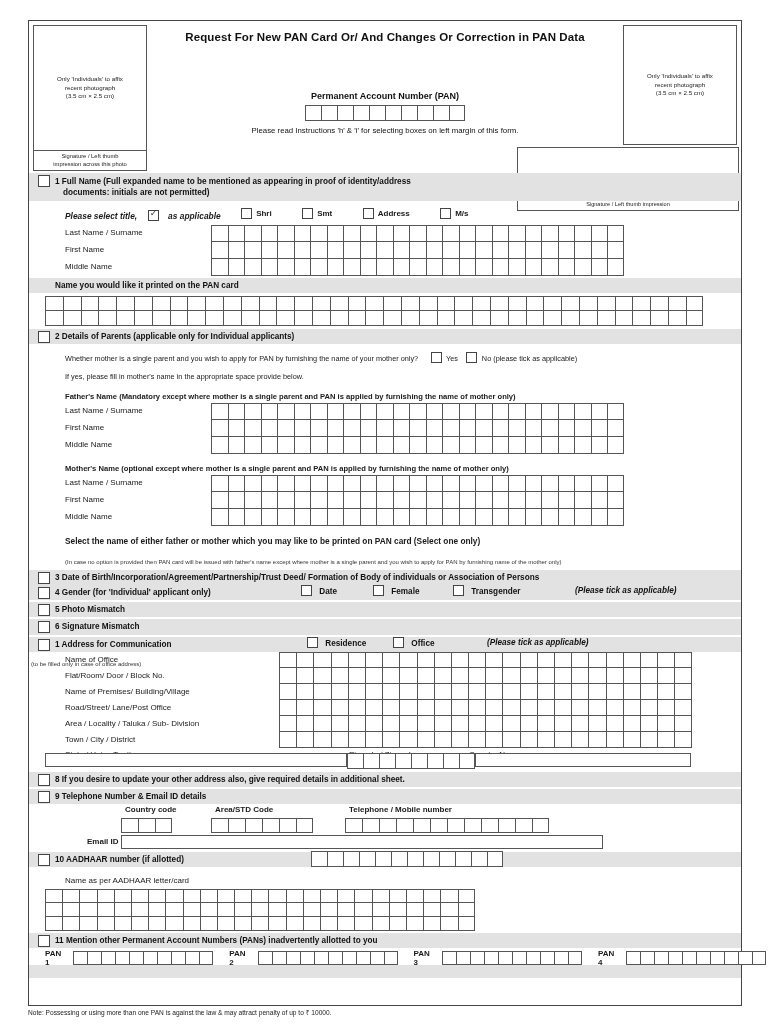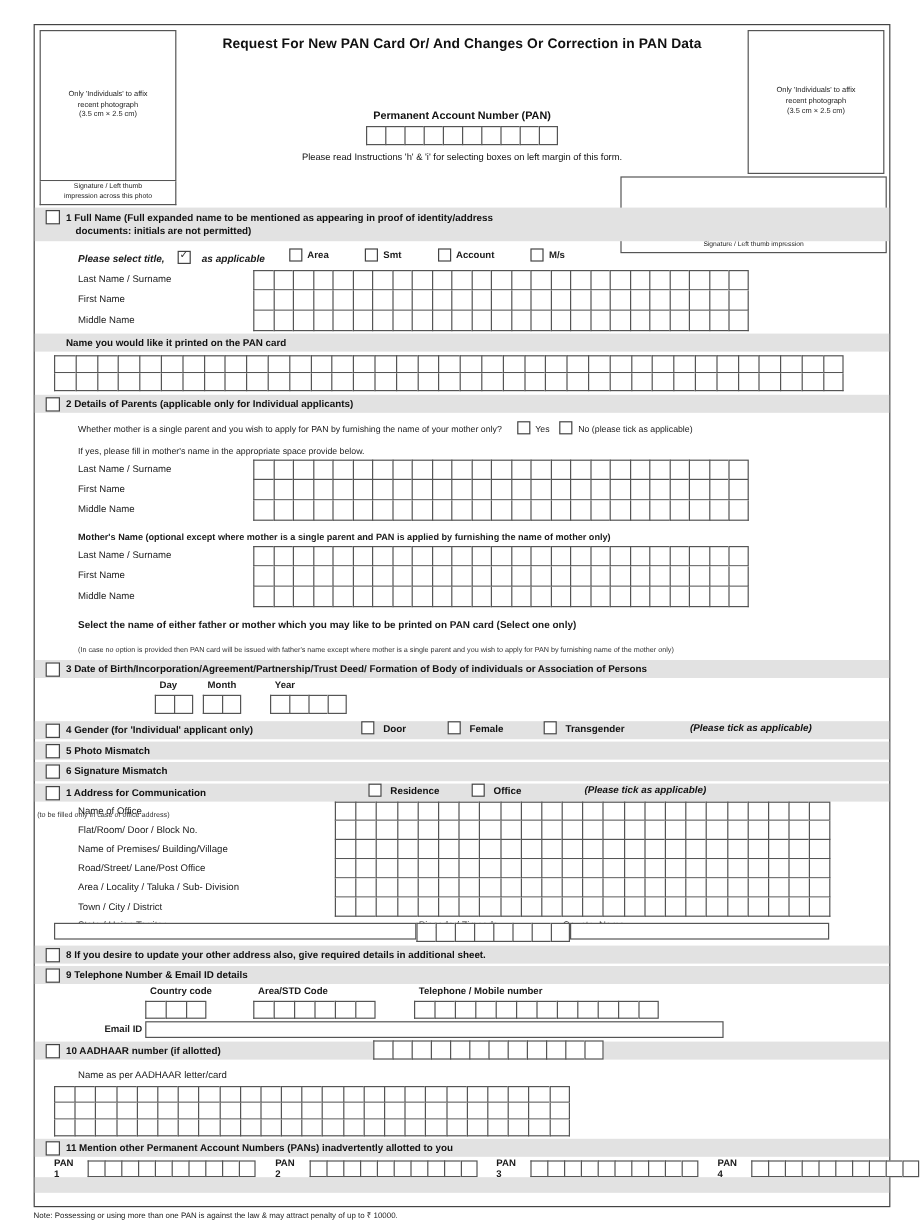--- a/index.html
+++ b/index.html
@@ -160,29 +160,29 @@
       <span>1 Full Name (Full expanded name to be mentioned as appearing in proof of identity/address</span><br>
       <span style="padding-left:8px">documents: initials are not permitted)</span>
     </div>
 
     <div class="row" style="padding:4px 0 2px 36px;">
       <span class="lbl ital">Please select title,</span>
       <span class="cb tick" style="margin:0 5px 0 6px"></span>
       <span class="lbl ital">as applicable</span>
       <span class="inline-cb" style="margin-left:16px">
         <span class="cb"></span>
-        <span class="lbl bold">Area</span>
+        <span class="lbl bold">Shri</span>
       </span>
       <span class="inline-cb" style="margin-left:26px">
         <span class="cb"></span>
         <span class="lbl bold">Smt</span>
       </span>
       <span class="inline-cb" style="margin-left:26px">
         <span class="cb"></span>
-        <span class="lbl bold">Account</span>
+        <span class="lbl bold">Address</span>
       </span>
       <span class="inline-cb" style="margin-left:26px">
         <span class="cb"></span>
         <span class="lbl bold">M/s</span>
       </span>
     </div>
 
     <div class="sec" id="s1-names" style="height:53px">
       <div class="namerow">
         <span class="lbl">Last Name / Surname</span>
@@ -371,20 +371,23 @@
       <span class="small">Whether mother is a single parent and you wish to apply for PAN by furnishing the name of your mother only?</span>
       <span class="cb" style="margin-left:8px"></span>
       <span class="small">Yes</span>
       <span class="cb" style="margin-left:4px"></span>
       <span class="small">No (please tick as applicable)</span>
     </div>
     <div class="pad">
       <span class="small">If yes, please fill in mother's name in the appropriate space provide below.</span>
     </div>
 
+    <div class="pad" style="padding-top:2px">
+      <span class="lbl bold" style="font-size:7.6px">Father's Name (Mandatory except where mother is a single parent and PAN is applied by furnishing the name of mother only)</span>
+    </div>
     <div class="sec" id="s2-father" style="height:53px">
       <div class="namerow">
         <span class="lbl">Last Name / Surname</span>
       </div>
       <div class="namerow">
         <span class="lbl">First Name</span>
       </div>
       <div class="namerow">
         <span class="lbl">Middle Name</span>
       </div>
@@ -574,47 +577,28 @@
     <div class="pad" style="padding-top:2px">
       <span class="lbl bold" style="font-size:8.3px">Select the name of either father or mother which you may like to be printed on PAN card (Select one only)</span>
     </div>
     <div class="pad" style="padding-top:2px;padding-bottom:2px">
       <span class="tiny">(In case no option is provided then PAN card will be issued with father's name except where mother is a single parent and you wish to apply for PAN by furnishing name of the mother only)</span>
     </div>
 
     <div class="band">
       <span class="lm-box"></span>
       <span>3 Date of Birth/Incorporation/Agreement/Partnership/Trust Deed/ Formation of Body of individuals or Association of Persons</span>
-    </div>
-    <div style="position:relative;height:36px">
-      <div style="position:absolute;left:104px;top:1px" class="lbl bold">Day</div>
-      <div style="position:absolute;left:144px;top:1px" class="lbl bold">Month</div>
-      <div style="position:absolute;left:200px;top:1px" class="lbl bold">Year</div>
-      <div style="position:absolute;left:100px;top:14px" class="grid g-w16" id="dob-day">
-          <span class="c"></span>
-          <span class="c"></span>
-        </div>
-      <div style="position:absolute;left:140px;top:14px" class="grid g-w16" id="dob-month">
-          <span class="c"></span>
-          <span class="c"></span>
-        </div>
-      <div style="position:absolute;left:196px;top:14px" class="grid g-w16" id="dob-year">
-          <span class="c"></span>
-          <span class="c"></span>
-          <span class="c"></span>
-          <span class="c"></span>
-        </div>
     </div>
 
     <div class="band">
       <span class="lm-box"></span>
       <span>4  Gender (for 'Individual' applicant only)</span>
       <span style="position:absolute;left:272px;top:0">
         <span class="cb"></span>
-        <span style="margin-left:5px">Door</span>
+        <span style="margin-left:5px">Date</span>
       </span>
       <span style="position:absolute;left:344px;top:0">
         <span class="cb"></span>
         <span style="margin-left:5px">Female</span>
       </span>
       <span style="position:absolute;left:424px;top:0">
         <span class="cb"></span>
         <span style="margin-left:5px">Transgender</span>
       </span>
       <span style="position:absolute;left:546px;top:0;font-style:italic">(Please tick as applicable)</span>

